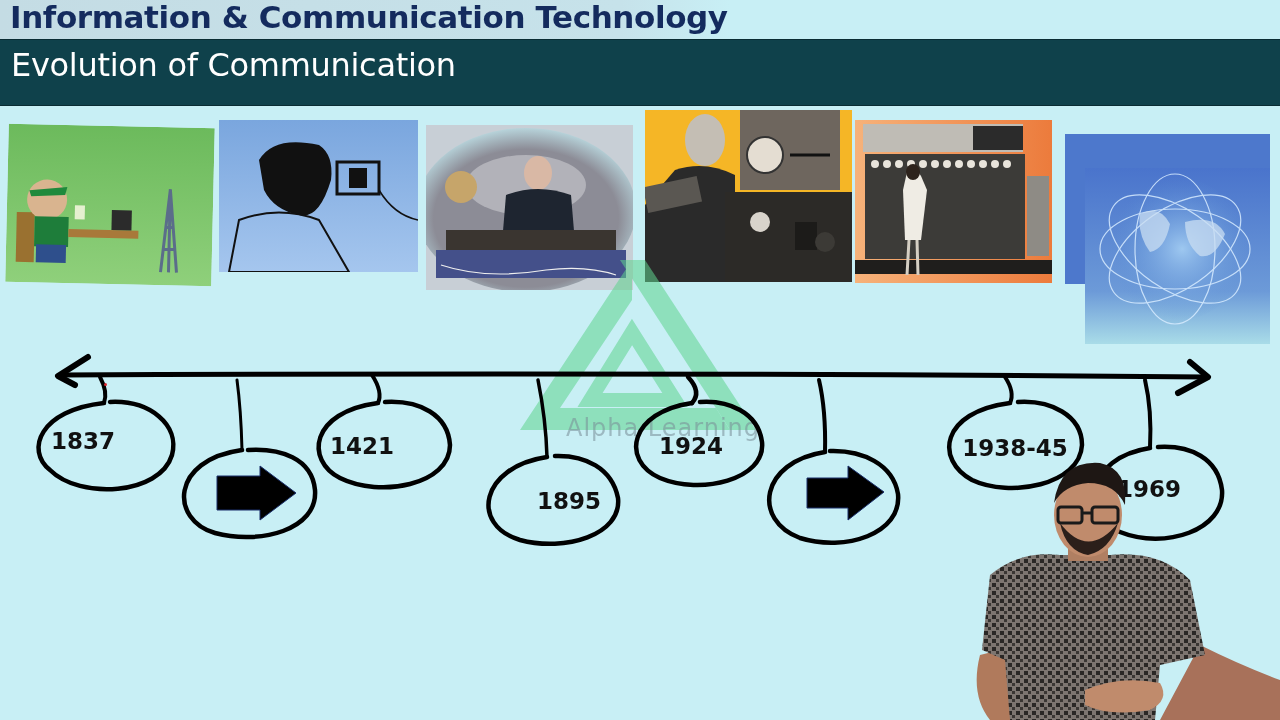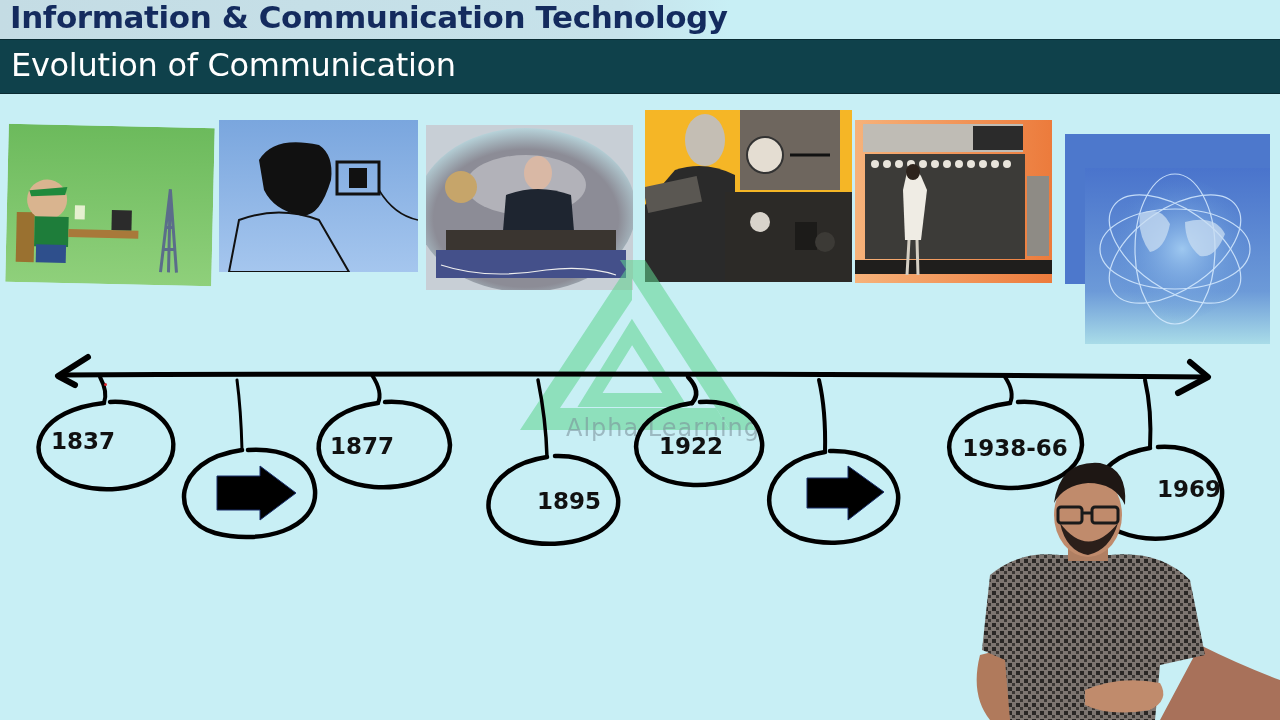--- a/index.html
+++ b/index.html
@@ -13,21 +13,21 @@
     position: absolute; left: 0; top: 0; width: 730px; height: 39px;
     background: linear-gradient(90deg, #c4dce4 0%, #c6e2ea 85%, rgba(200,239,245,0) 100%);
   }
   .top-title {
     position: absolute; left: 10px; top: -1px;
     font-family: "DejaVu Sans", sans-serif;
     font-size: 31px; font-weight: bold; letter-spacing: -0.4px;
     color: #142b5e; white-space: nowrap;
   }
   .banner {
-    position: absolute; left: 0; top: 39px; width: 1280px; height: 55px;
+    position: absolute; left: 0; top: 39px; width: 1280px; height: 67px;
     background: #0f414b;
     border-top: 1px solid #0a2c33; border-bottom: 1px solid #0a2c33;
   }
   .banner-title {
     position: absolute; left: 11px; top: 6px;
     font-family: "DejaVu Sans", sans-serif;
     font-size: 32px; color: #ffffff; white-space: nowrap; letter-spacing: -0.3px;
   }
 
   
@@ -249,25 +249,25 @@
 
     <path d="M1145 40 Q1152 70 1150 108" stroke-width="4"></path>
     <path d="M1150 108 C1085 118 1080 175 1120 192 C1165 210 1225 190 1222 150 C1218 118 1190 105 1158 107" stroke-width="4.5"></path>
   </g>
 
   <path d="M217 136 L260 136 L260 126 L296 153 L260 180 L260 170 L217 170 Z" fill="#000" stroke="#1b2f6b" stroke-width="1"></path>
   <path d="M807 138 L848 138 L848 126 L884 152 L848 180 L848 168 L807 168 Z" fill="#000" stroke="#1b2f6b" stroke-width="1"></path>
 </svg>
 
 <div class="year-label" style="left:83px; top:441px;">1837</div>
-<div class="year-label" style="left:362px; top:446px;">1877</div>
+<div class="year-label" style="left:362px; top:446px;">1421</div>
 <div class="year-label" style="left:549px; top:501px;margin-left:20px;">1895</div>
-<div class="year-label" style="left:691px; top:446px;">1922</div>
-<div class="year-label" style="left:1015px; top:448px;">1938-66</div>
-<div class="year-label" style="left:1149px; top:489px;margin-left:40px;">1969</div>
+<div class="year-label" style="left:691px; top:446px;">1924</div>
+<div class="year-label" style="left:1015px; top:448px;">1938-45</div>
+<div class="year-label" style="left:1149px; top:489px;">1969</div>
 
 <div class="pointer-dot"></div>
 
 <svg class="presenter" viewBox="0 0 320 265">
   <defs>
     <pattern id="shirt" width="8" height="8" patternUnits="userSpaceOnUse">
       <rect width="8" height="8" fill="#7d7570"></rect>
       <rect x="0" y="0" width="4" height="4" fill="#2a2725"></rect>
       <rect x="4" y="4" width="3" height="3" fill="#3a3633"></rect>
     </pattern>

